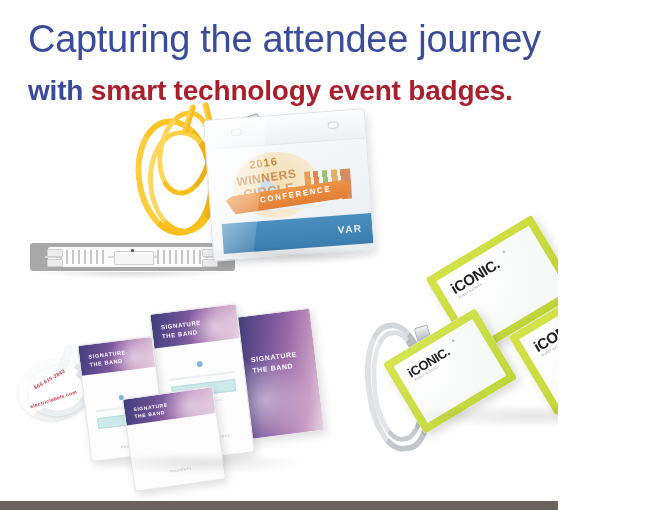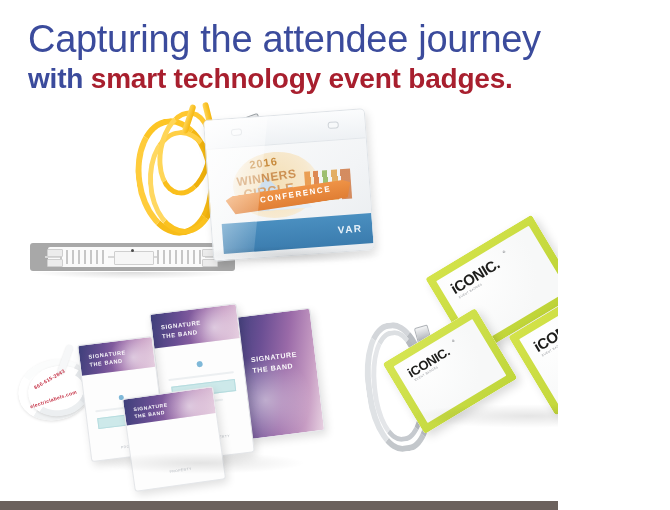--- a/index.html
+++ b/index.html
@@ -32,21 +32,21 @@
     letter-spacing: -0.3px;
     white-space: nowrap;
   }
   .headline-line2 {
     font-size: 28px;
     line-height: 34px;
     font-weight: bold;
     color: #3b4b9c;
     letter-spacing: -0.2px;
     white-space: nowrap;
-    margin-top: 2px;
+    margin-top: 14px;
   }
   .headline-line2 .accent { color: #a81f2e; }
 
   
   .rfid-caption {
     position: absolute;
     left: 24px;
     top: 118px;
     font-family: "Liberation Sans", sans-serif;
     font-style: italic;

